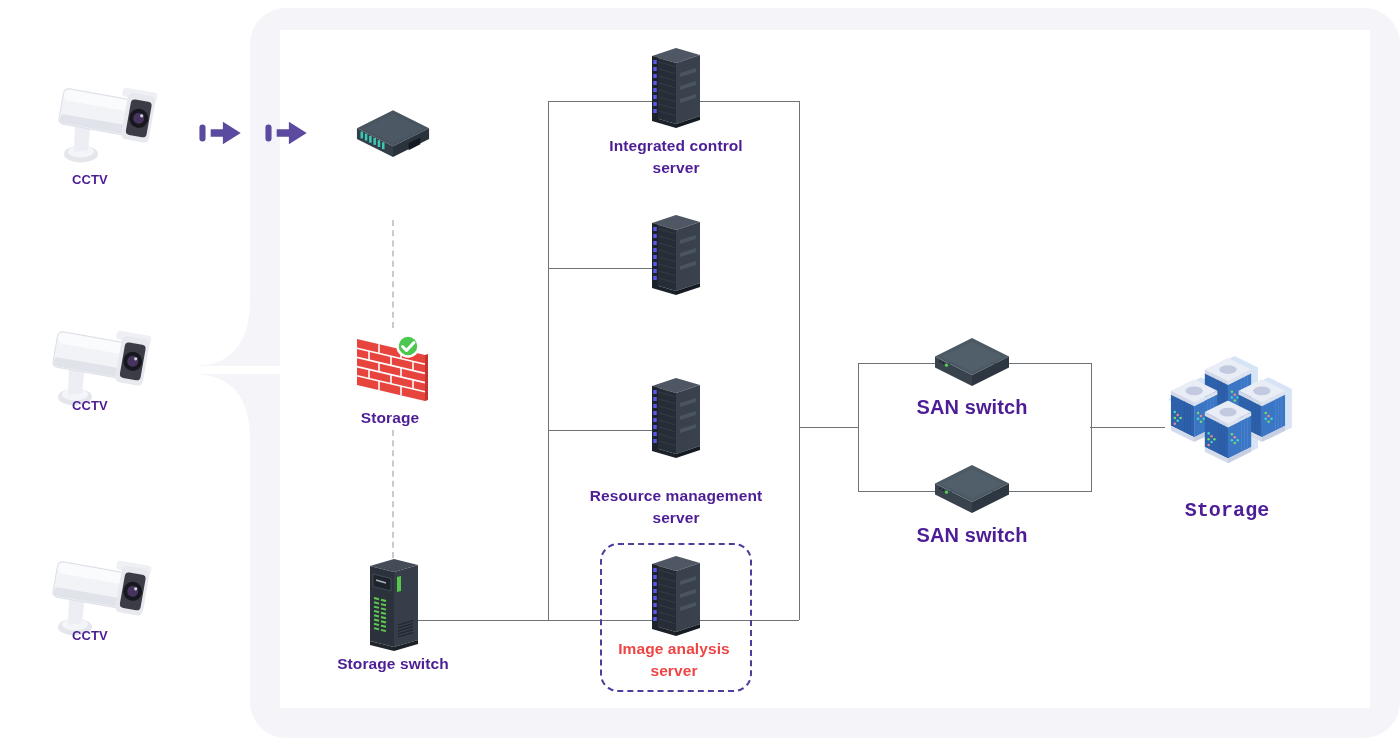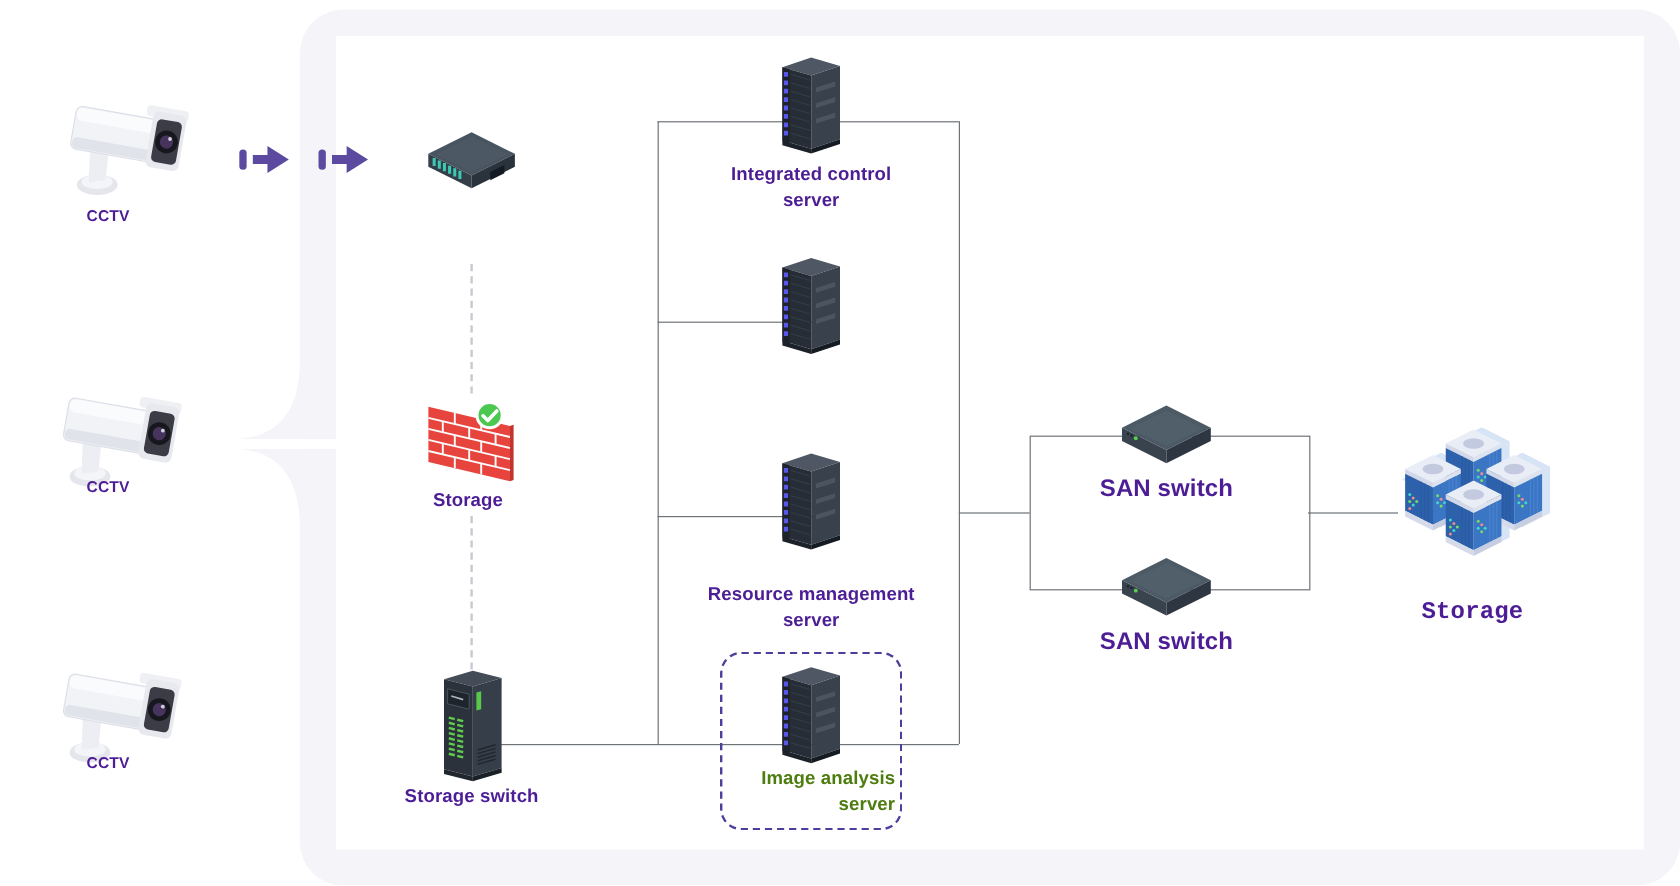--- a/index.html
+++ b/index.html
@@ -11,21 +11,21 @@
   .panel{background:#ffffff;}
   .line{position:absolute;background:#6e7378;z-index:1;}
   .dashv{position:absolute;width:0;border-left:2px dashed #c9c9d1;z-index:1;}
   .bracket{position:absolute;border:1px solid #6e7378;z-index:1;background:transparent;}
   .hbox{position:absolute;border:2px dashed #4c3f9b;border-radius:18px;z-index:2;}
   .icon{position:absolute;z-index:3;}
   .label{position:absolute;z-index:4;font-weight:700;font-size:15.5px;line-height:1.42;
          color:#4c1d95;text-align:center;letter-spacing:.1px;}
   .label.big{font-size:20px;}
   .label.cam{font-size:13px;}
-  .label.purple{color:#4d7c0f;text-align:right;}
+  .label.purple{color:#ef4444;}
   svg{display:block;}
 </style>
 </head>
 <body>
 
 <svg width="0" height="0" style="position:absolute" aria-hidden="true">
   <defs>
 
     <symbol id="sym-cctv" viewBox="0 0 130 100">
       <ellipse cx="33" cy="82" rx="17" ry="8.5" fill="#e4e6ec"></ellipse>

